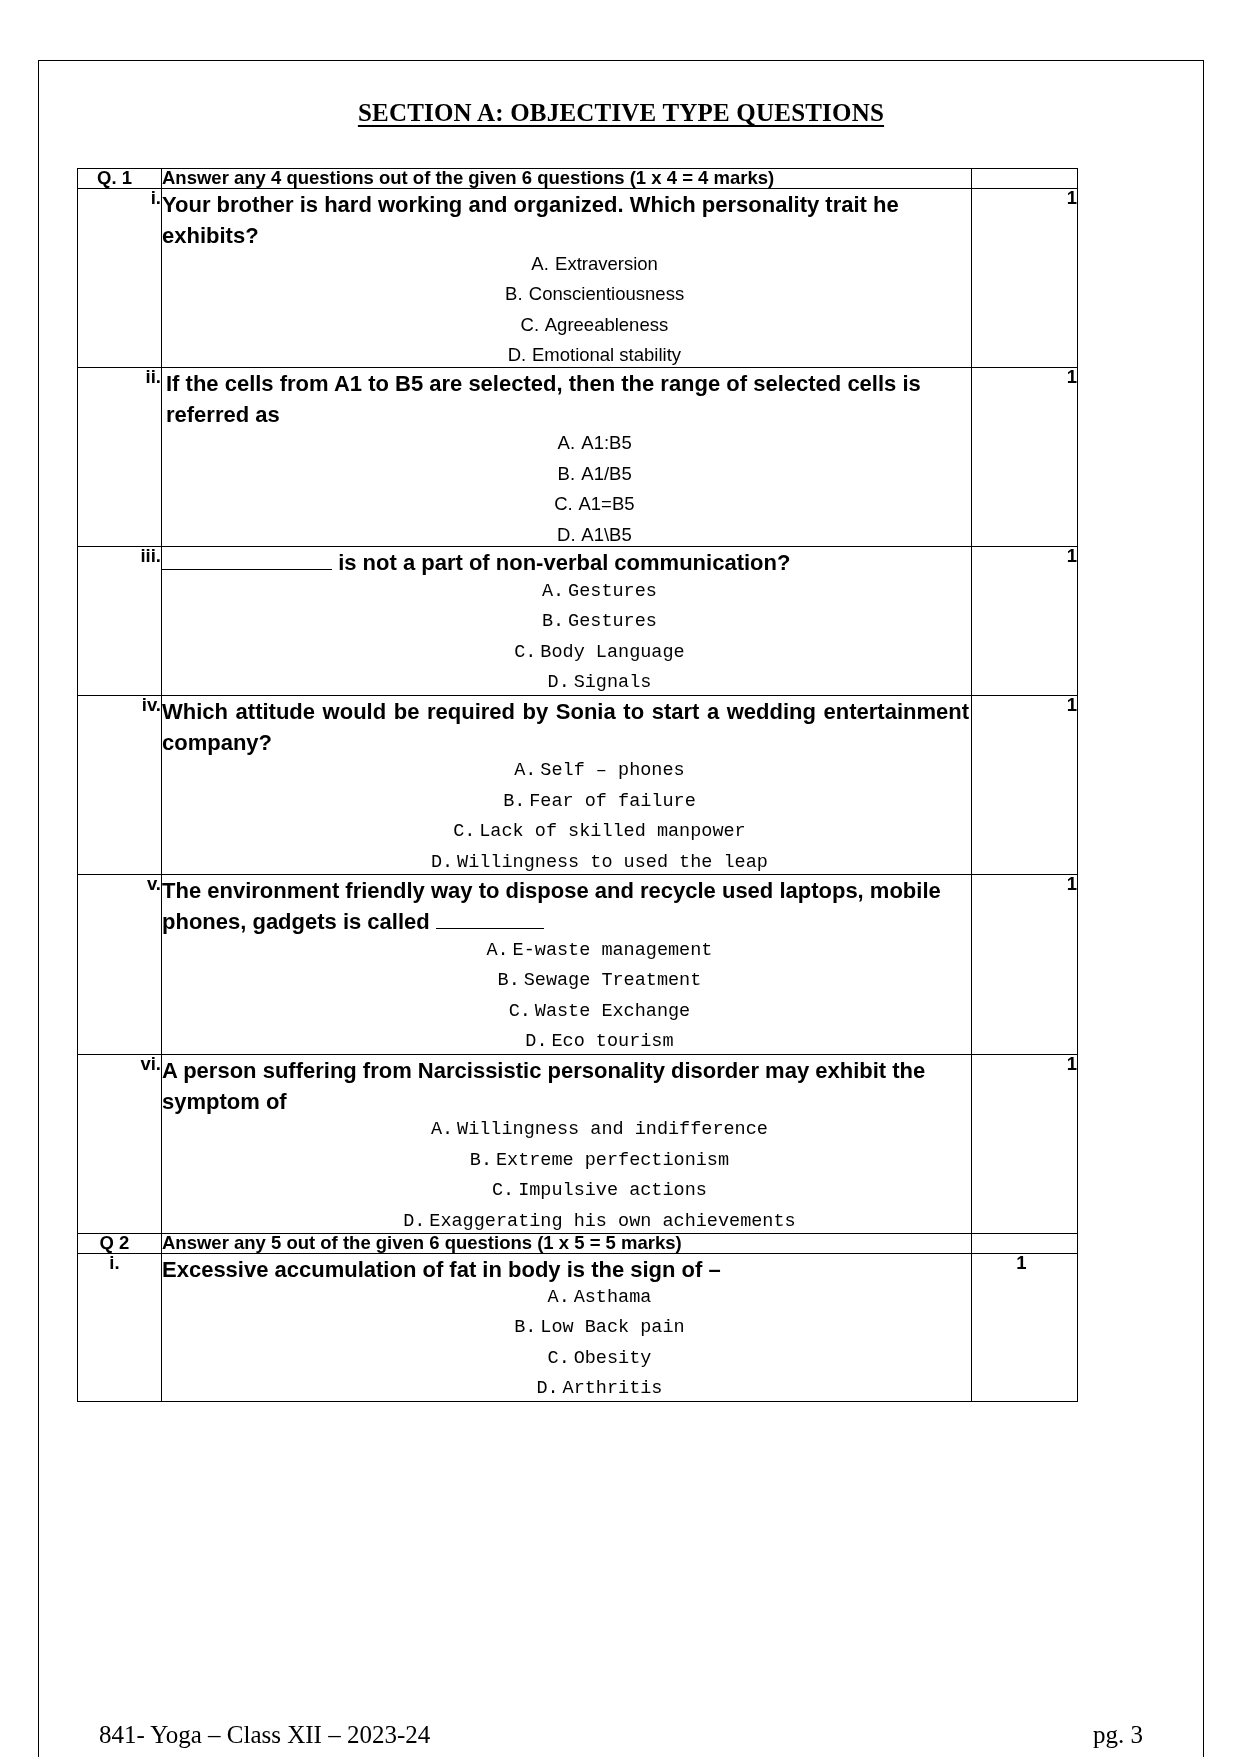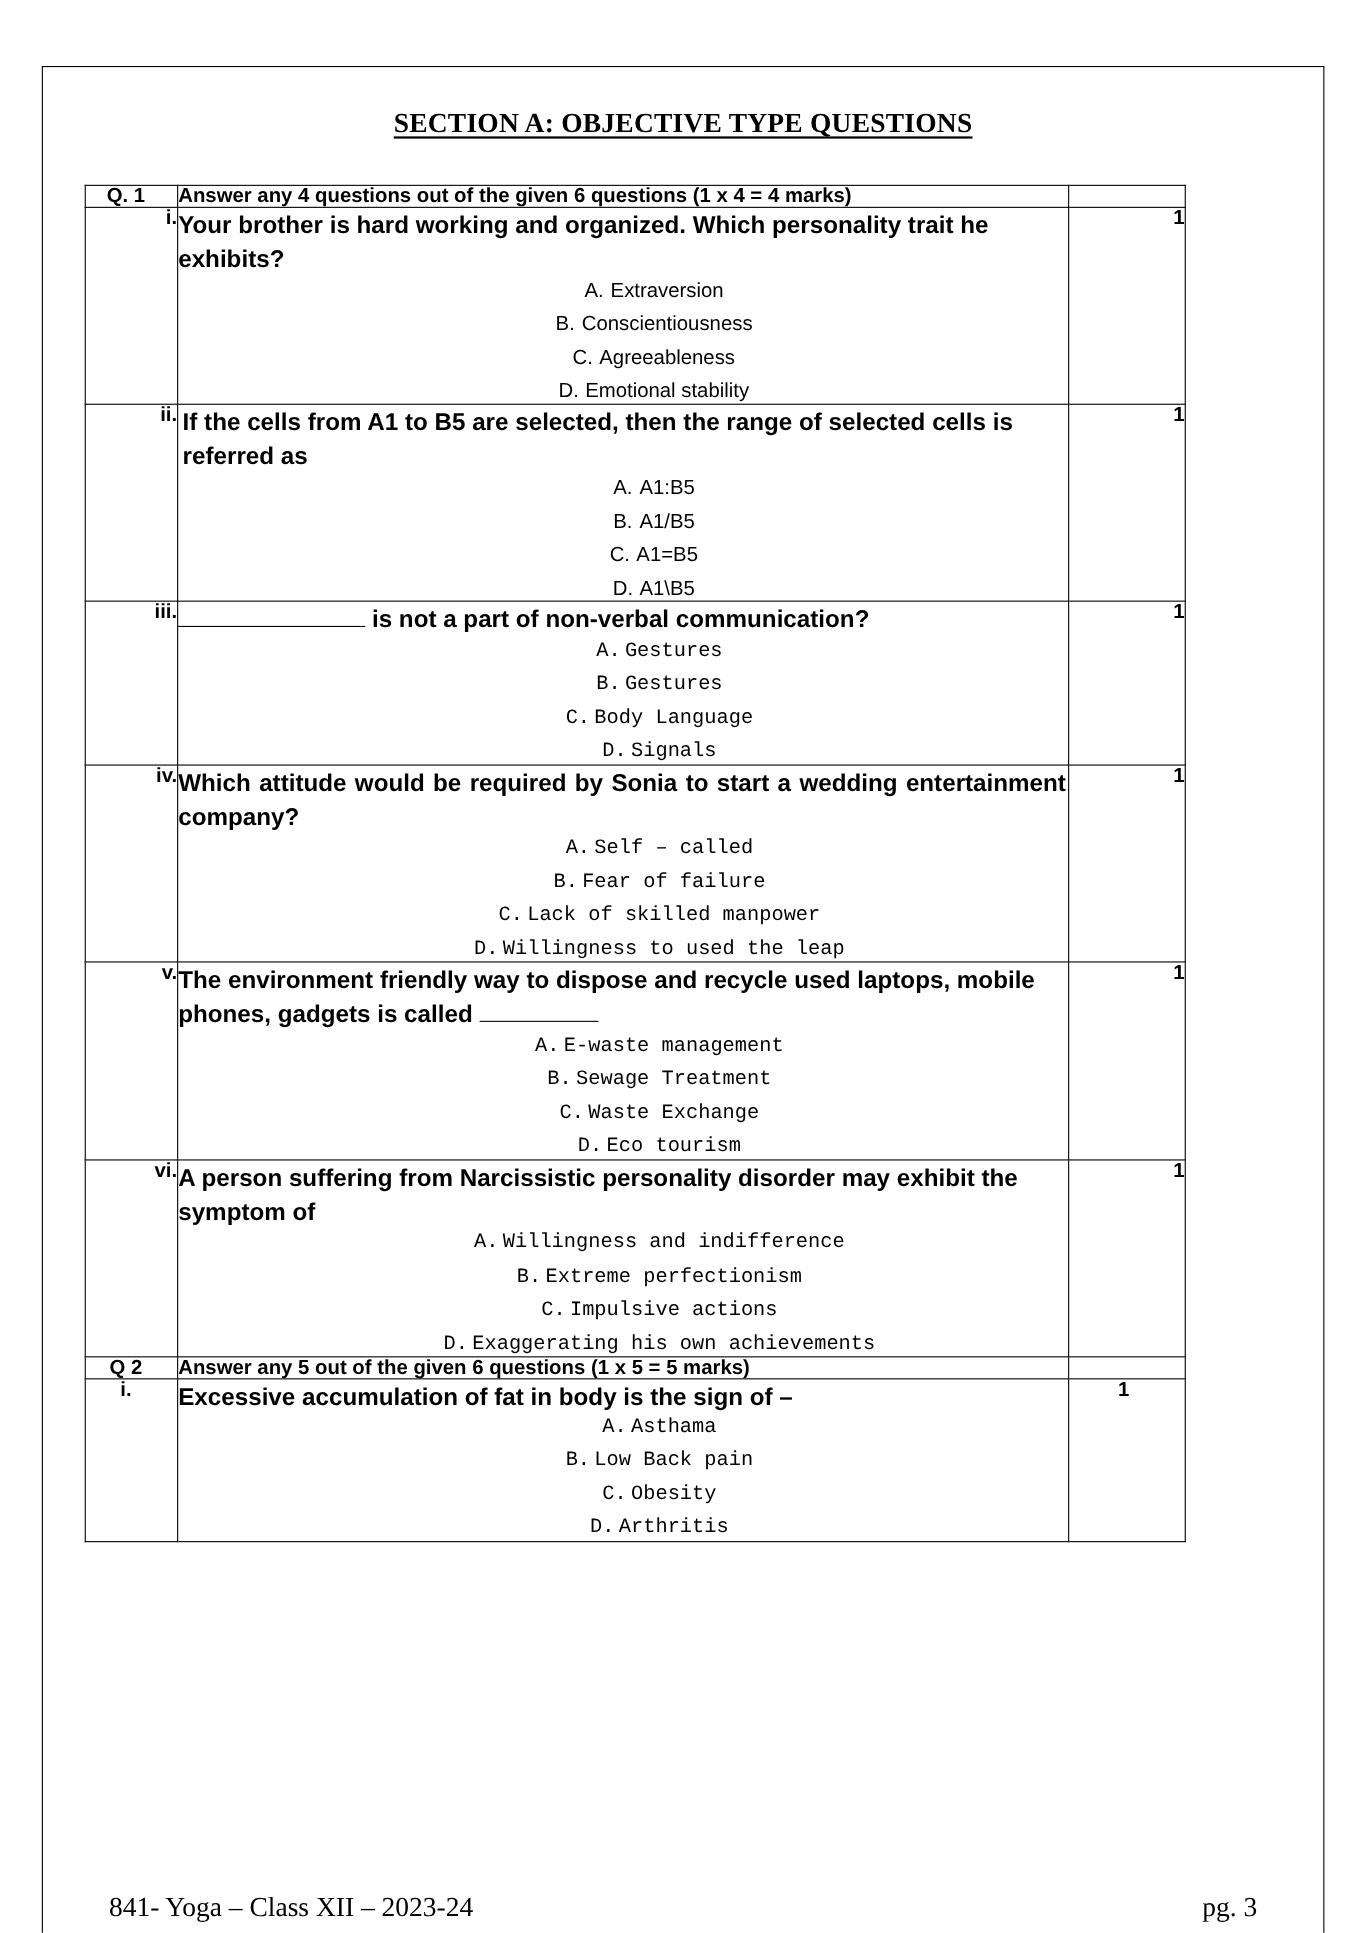--- a/index.html
+++ b/index.html
@@ -215,21 +215,21 @@
           </ul>
         </td>
         <td class="cmarks">1</td>
       </tr>
 
       <tr>
         <td class="cnum">iv.</td>
         <td class="cbody">
           <p class="stem justify">Which attitude would be required by Sonia to start a wedding entertainment company?</p>
           <ul class="opts deep">
-            <li><span class="lt">A.</span><span>Self – called</span></li>
+            <li><span class="lt">A.</span><span>Self – phones</span></li>
             <li><span class="lt">B.</span><span>Fear of failure</span></li>
             <li><span class="lt">C.</span><span>Lack of skilled manpower</span></li>
             <li><span class="lt">D.</span><span>Willingness to used the leap</span></li>
           </ul>
         </td>
         <td class="cmarks">1</td>
       </tr>
 
       <tr>
         <td class="cnum">v.</td>

